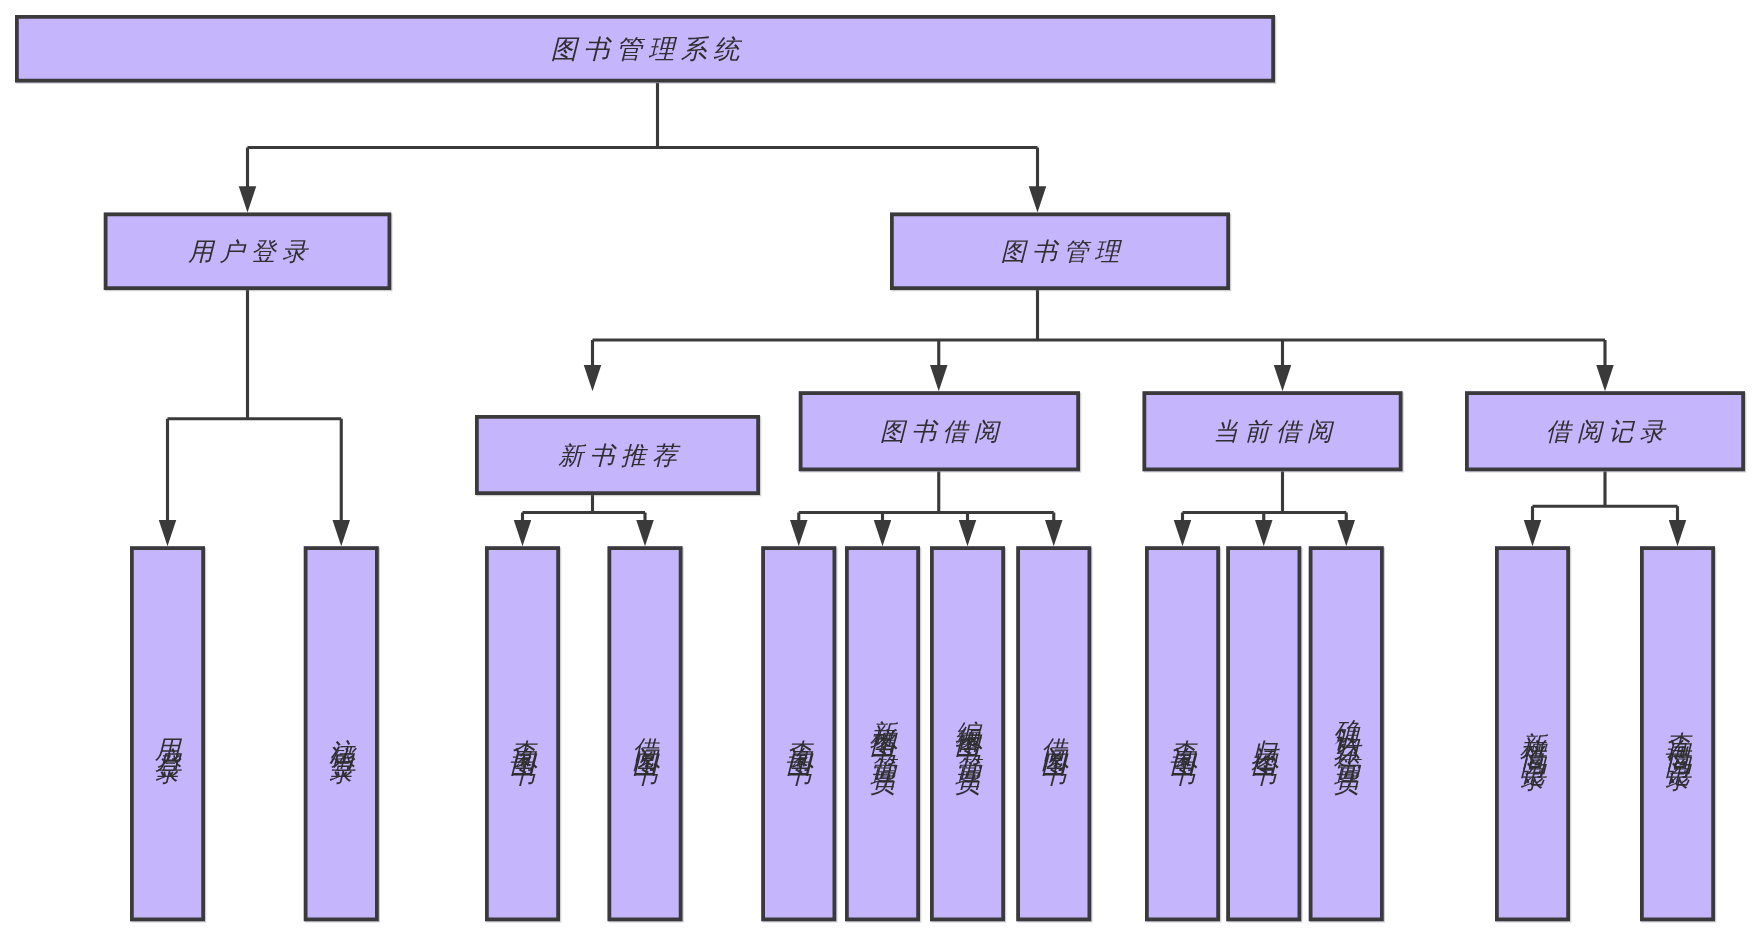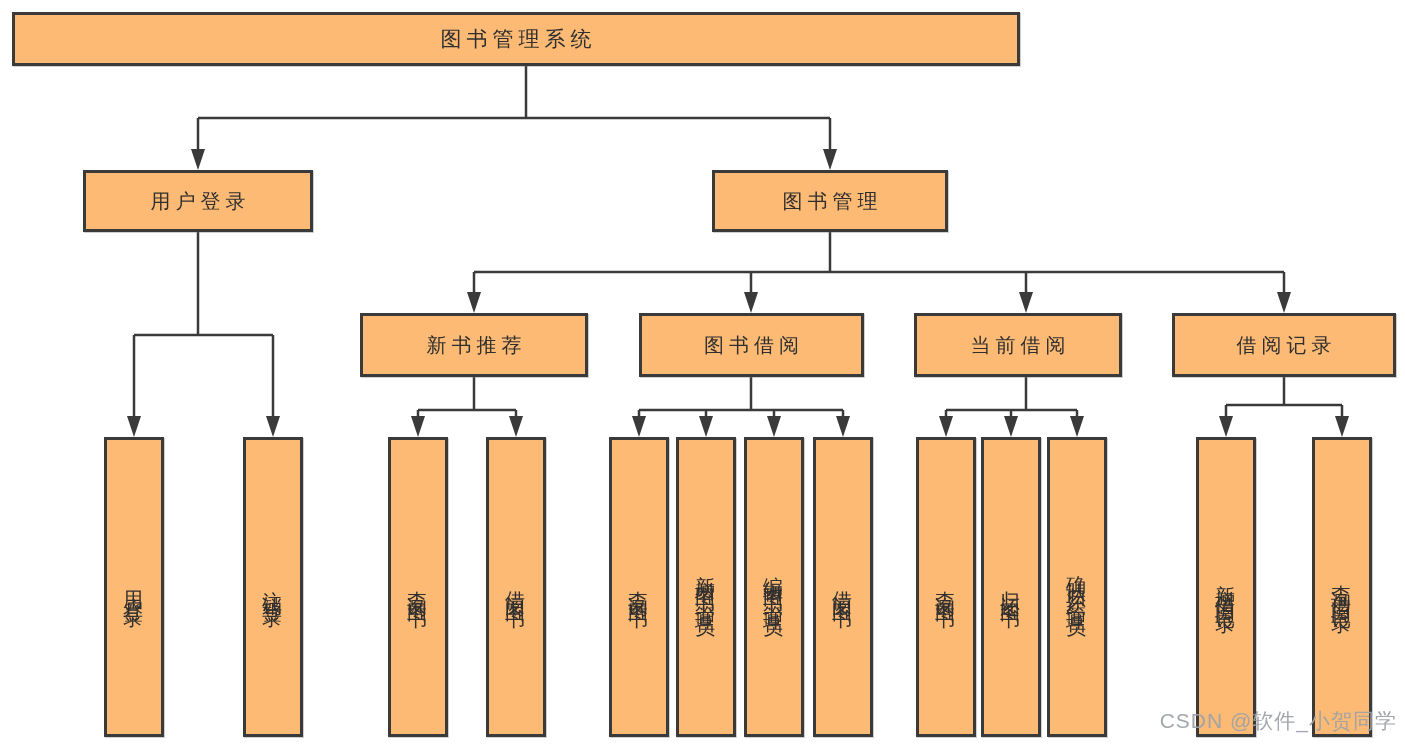--- a/index.html
+++ b/index.html
@@ -7,31 +7,32 @@
     position:relative;
     width:1405px;height:747px;
     background:#ffffff;
     font-family:"Liberation Sans", sans-serif;
     color:#2f2f2f;
     overflow:hidden;
   }
   .connectors{position:absolute;left:0;top:0;width:1405px;height:747px;}
   .node{
     position:absolute;
-    background:#fdba74;
+    background:#c4b5fd;
     border:3px solid #3a3a3a;
     box-sizing:border-box;
     display:flex;
     align-items:center;
     justify-content:center;
     font-size:20px;
     letter-spacing:5px;
     text-indent:5px;
     white-space:nowrap;
     box-shadow:1px 1px 0 rgba(120,120,120,0.35);
+    font-style:italic;
   }
   .root{left:12px;top:12px;width:1008px;height:54px;font-size:21px;}
   .lvl2{top:170px;height:62px;}
   .lvl3{top:313px;height:64px;}
   .leaf{
     top:437px;height:300px;width:60px;
     writing-mode:vertical-rl;
     text-orientation:mixed;
     letter-spacing:6px;
     text-indent:0;
@@ -116,23 +117,23 @@
       <polygon points="1004,416 1018,416 1011,437"></polygon>
       <polygon points="1070,416 1084,416 1077,437"></polygon>
       <polygon points="1219,416 1233,416 1226,437"></polygon>
       <polygon points="1335,416 1349,416 1342,437"></polygon>
     </g>
   </svg>
 
   <div class="node root">图书管理系统</div>
 
   <div class="node lvl2" style="left:83px;width:230px;">用户登录</div>
-  <div class="node lvl2" style="left:712px;width:236px;">图书管理</div>
+  <div class="node lvl2" style="left:712px;width:272px;">图书管理</div>
 
-  <div class="node lvl3" style="left:360px;width:228px;">新书推荐</div>
+  <div class="node lvl3" style="left:380px;width:228px;margin-top:19px;">新书推荐</div>
   <div class="node lvl3" style="left:639px;width:225px;">图书借阅</div>
   <div class="node lvl3" style="left:914px;width:208px;">当前借阅</div>
   <div class="node lvl3" style="left:1172px;width:224px;text-align:right;">借阅记录</div>
 
   <div class="node leaf" style="left:104px;">用户登录</div>
   <div class="node leaf" style="left:243px;">注销登录</div>
 
   <div class="node leaf" style="left:388px;">查询图书</div>
   <div class="node leaf" style="left:486px;">借阅图书</div>
 
@@ -141,14 +142,13 @@
   <div class="node leaf" style="left:744px;">编辑图书（管理员）</div>
   <div class="node leaf" style="left:813px;">借阅图书</div>
 
   <div class="node leaf" style="left:916px;">查询图书</div>
   <div class="node leaf" style="left:981px;">归还图书</div>
   <div class="node leaf" style="left:1047px;">确认归还（管理员）</div>
 
   <div class="node leaf" style="left:1196px;">新增借阅记录</div>
   <div class="node leaf" style="left:1312px;">查询借阅记录</div>
 
-  <div class="watermark">CSDN @软件_小贺同学</div>
 </div>
 
 </body></html>

